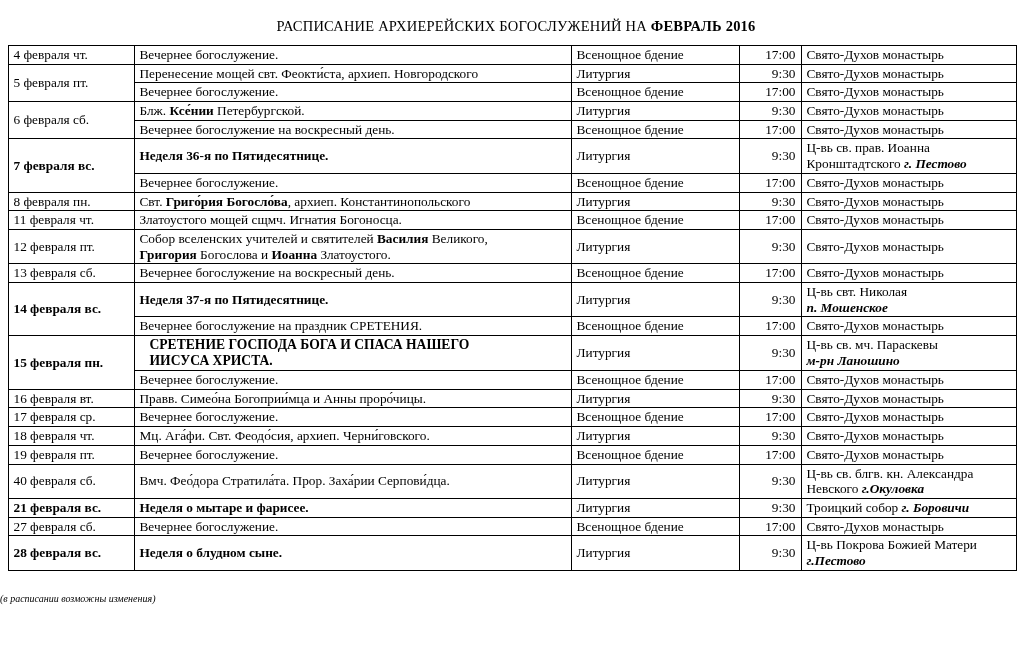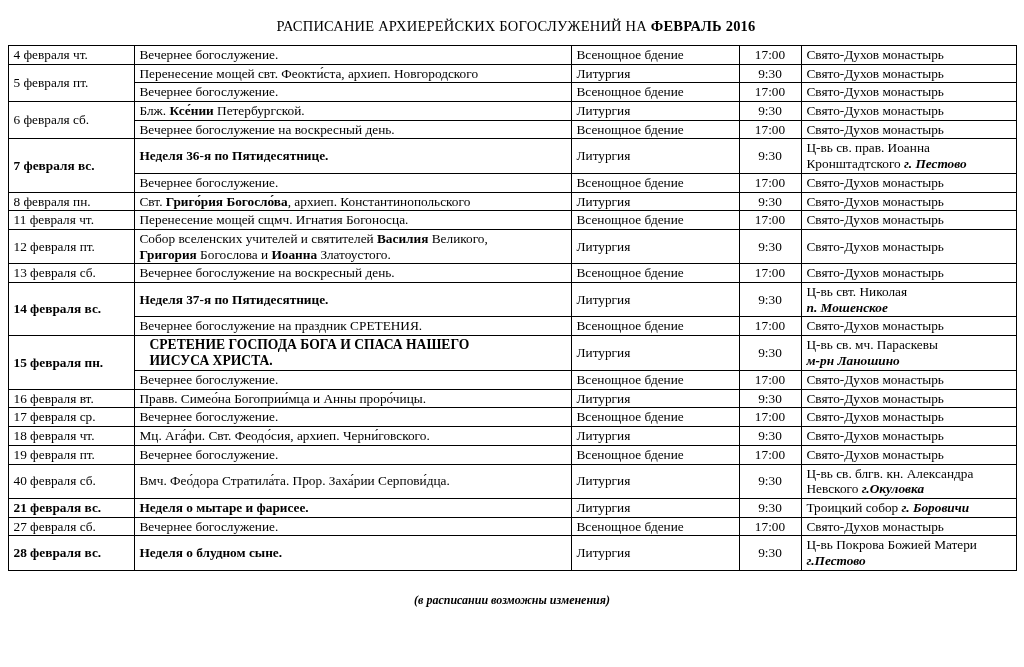--- a/index.html
+++ b/index.html
@@ -61,33 +61,33 @@
   }
   td.date.strong { font-weight: bold; }
   td.desc { text-align: left; }
   td.desc.strong { font-weight: bold; }
   td.desc.caps {
     font-weight: bold;
     font-size: 13.6px;
     padding-left: 15px;
   }
   td.service { text-align: left; padding-left: 7px; white-space: nowrap; }
-  td.time { text-align: center; padding-right: 9px; white-space: nowrap; }
+  td.time { text-align: right; padding-right: 9px; white-space: nowrap; }
   td.place { text-align: left; padding-left: 6px; margin-left: 13px; }
   td.place em {
     font-weight: bold;
   }
   td.place .ln { display: block; }
   td.place.indent { }
 
   .footer-note {
-    text-align: center;
-    font-weight: bold;
+    text-align: left;
+    font-weight: normal;
     font-style: italic;
-    font-size: 12px;
+    font-size: 10px;
     padding-top: 22px;
   }
 </style>
 </head>
 <body>
 
 <div class="page">
 
   <div class="doc-title">
     <span>РАСПИСАНИЕ АРХИЕРЕЙСКИХ БОГОСЛУЖЕНИЙ НА </span><span class="month">ФЕВРАЛЬ 2016</span>
@@ -167,21 +167,21 @@
           <td class="date">8 февраля пн.</td>
           <td class="desc">Свт. <b>Григо́рия Богосло́ва</b>, архиеп. Константинопольского</td>
           <td class="service">Литургия</td>
           <td class="time">9:30</td>
           <td class="place">
             <span class="ln">Свято-Духов  монастырь</span>
           </td>
         </tr>
         <tr>
           <td class="date">11 февраля чт.</td>
-          <td class="desc">Перенесение мощей сщмч. Игнатия Богоносца.</td>
+          <td class="desc">Златоустого мощей сщмч. Игнатия Богоносца.</td>
           <td class="service">Всенощное бдение</td>
           <td class="time">17:00</td>
           <td class="place">
             <span class="ln">Свято-Духов  монастырь</span>
           </td>
         </tr>
         <tr>
           <td class="date">12 февраля пт.</td>
           <td class="desc">Собор вселенских учителей и святителей <b>Василия</b> Великого,<br><b>Григория</b> Богослова и <b>Иоанна</b> Златоустого.</td>
           <td class="service">Литургия</td>

